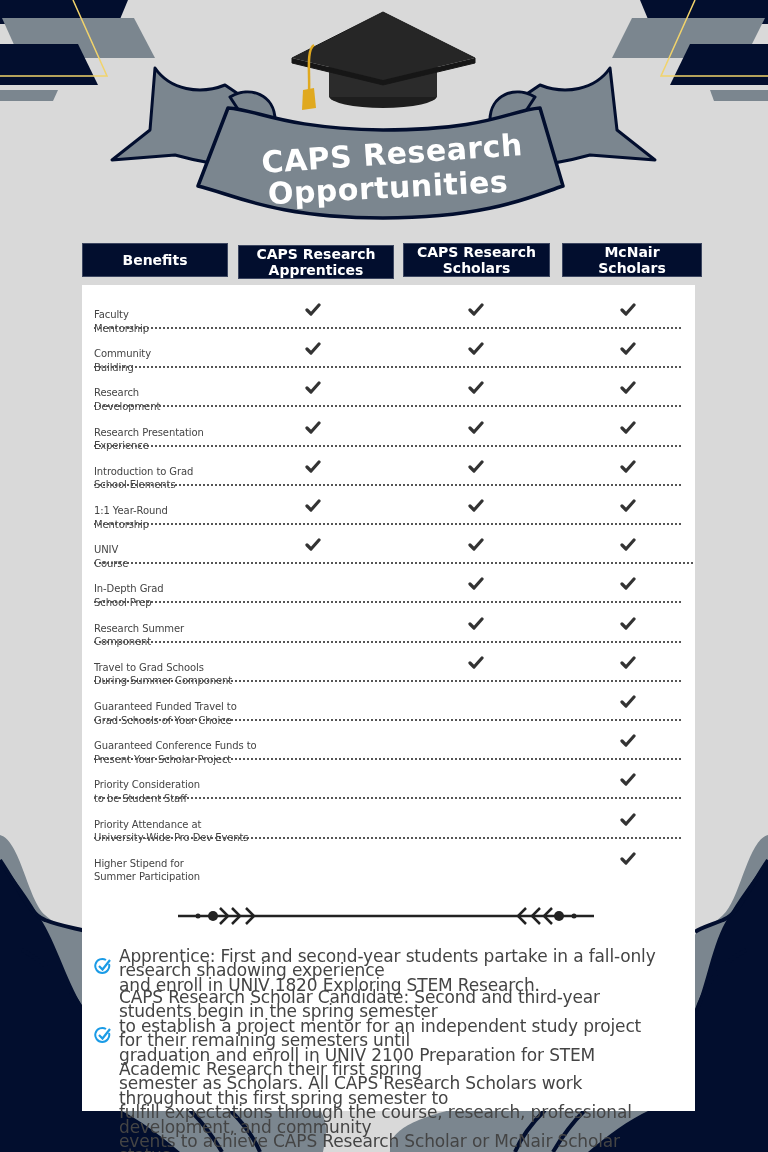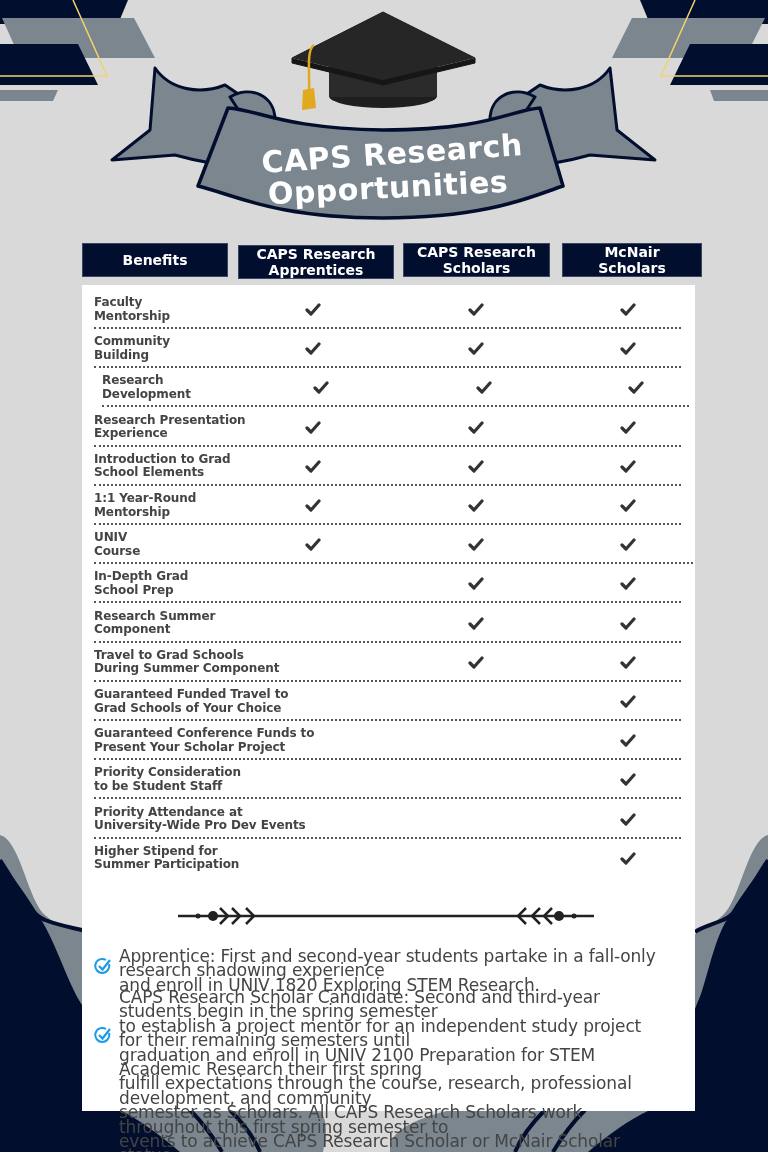--- a/index.html
+++ b/index.html
@@ -35,23 +35,23 @@
     background: #ffffff;
   }
   .row {
     position: absolute; left: 0; width: 613px; height: 39px;
   }
   .row .sep {
     position: absolute; left: 12px; right: 14px; bottom: 0; height: 0;
     border-bottom: 2px dotted #555;
   }
   .row .label {
-    position: absolute; left: 12px; top: 6px; width: 220px;
-    font-family: "DejaVu Sans", sans-serif; font-size: 12px; line-height: 13.5px;
-    color: #444; letter-spacing: -0.1px; font-weight: bold;
+    position: absolute; left: 12px; top: 18px; width: 220px;
+    font-family: "DejaVu Sans", sans-serif; font-size: 10px; line-height: 13.5px;
+    color: #444; letter-spacing: -0.1px;
   }
   .row .label span { display: block; white-space: nowrap; }
   .check {
     position: absolute; top: 12px; width: 16px; height: 14px;
   }
   .divider-svg { position: absolute; left: 94px; top: 621px; width: 420px; height: 20px; }
 
   .note {
     position: absolute; left: 37px; width: 540px;
     font-family: "DejaVu Sans", sans-serif; font-size: 17px; line-height: 14.4px;
@@ -182,21 +182,21 @@
             <polyline points="2,7 6,11 14,2" fill="none" stroke="#333" stroke-width="3.2" stroke-linecap="round" stroke-linejoin="round"></polyline>
           </svg></span>
         <span class="check" style="left:386px"><svg viewBox="0 0 16 14" width="16" height="14" xmlns="http://www.w3.org/2000/svg">
             <polyline points="2,7 6,11 14,2" fill="none" stroke="#333" stroke-width="3.2" stroke-linecap="round" stroke-linejoin="round"></polyline>
           </svg></span>
         <span class="check" style="left:538px"><svg viewBox="0 0 16 14" width="16" height="14" xmlns="http://www.w3.org/2000/svg">
             <polyline points="2,7 6,11 14,2" fill="none" stroke="#333" stroke-width="3.2" stroke-linecap="round" stroke-linejoin="round"></polyline>
           </svg></span>
         <div class="sep"></div>
       </div>
-      <div class="row" style="top: 83.4px; margin-left: 8px;">
+      <div class="row" style="top: 83.4px;">
         <div class="label">
           <span>Research</span>
           <span>Development</span>
         </div>
         <span class="check" style="left:223px"><svg viewBox="0 0 16 14" width="16" height="14" xmlns="http://www.w3.org/2000/svg">
             <polyline points="2,7 6,11 14,2" fill="none" stroke="#333" stroke-width="3.2" stroke-linecap="round" stroke-linejoin="round"></polyline>
           </svg></span>
         <span class="check" style="left:386px"><svg viewBox="0 0 16 14" width="16" height="14" xmlns="http://www.w3.org/2000/svg">
             <polyline points="2,7 6,11 14,2" fill="none" stroke="#333" stroke-width="3.2" stroke-linecap="round" stroke-linejoin="round"></polyline>
           </svg></span>
@@ -383,17 +383,17 @@
   </div>
 
   <svg class="note-icon" style="left:12px;top:741px;" viewBox="0 0 18 18" xmlns="http://www.w3.org/2000/svg">
     <path d="M15,7 A7,7 0 1 1 12,3" fill="none" stroke="#1a9be6" stroke-width="2"></path>
     <polyline points="5,9 8.5,12.5 16,3" fill="none" stroke="#1a9be6" stroke-width="2.2"></polyline>
   </svg>
   <div class="note" style="top:705px;">
     <div>CAPS Research Scholar Candidate: Second and third-year students begin in the spring semester</div>
     <div>to establish a project mentor for an independent study project for their remaining semesters until</div>
     <div>graduation and enroll in UNIV 2100 Preparation for STEM Academic Research their first spring</div>
+    <div>semester as Scholars. All CAPS Research Scholars work throughout this first spring semester to</div>
     <div>fulfill expectations through the course, research, professional development, and community</div>
-    <div>semester as Scholars. All CAPS Research Scholars work throughout this first spring semester to</div>
     <div>events to achieve CAPS Research Scholar or McNair Scholar status.</div>
   </div>
 </div>
 
 </body></html>

